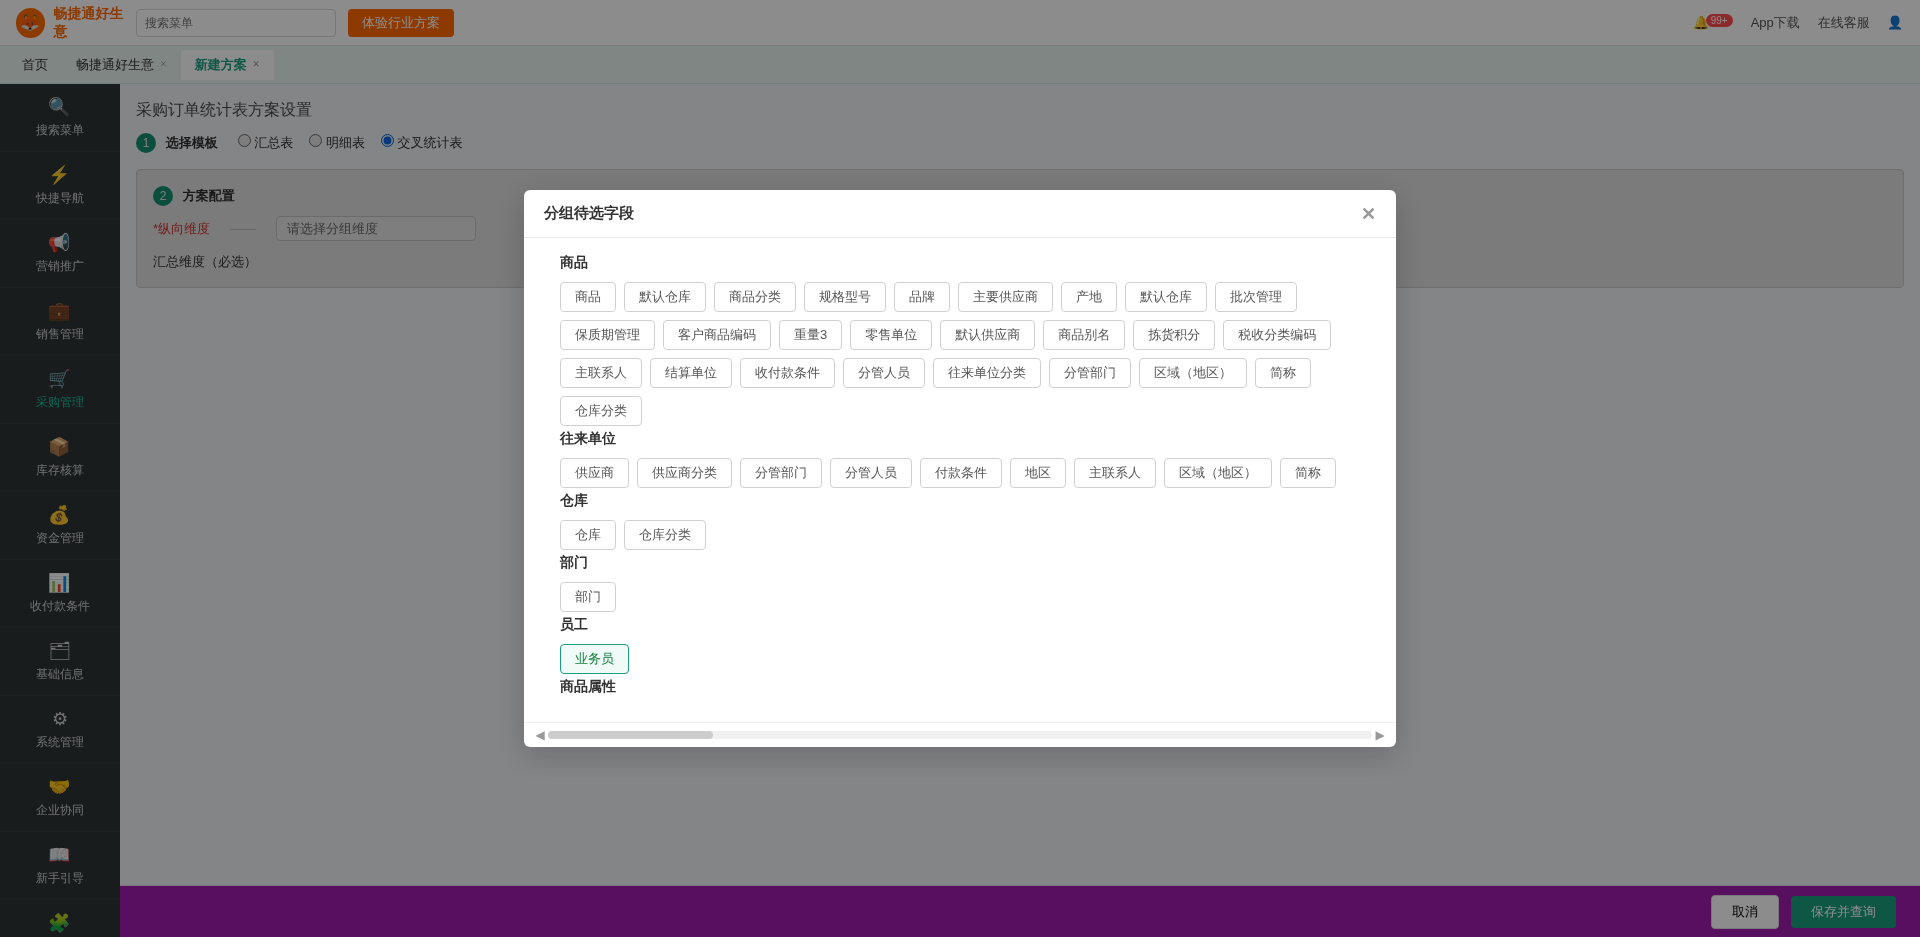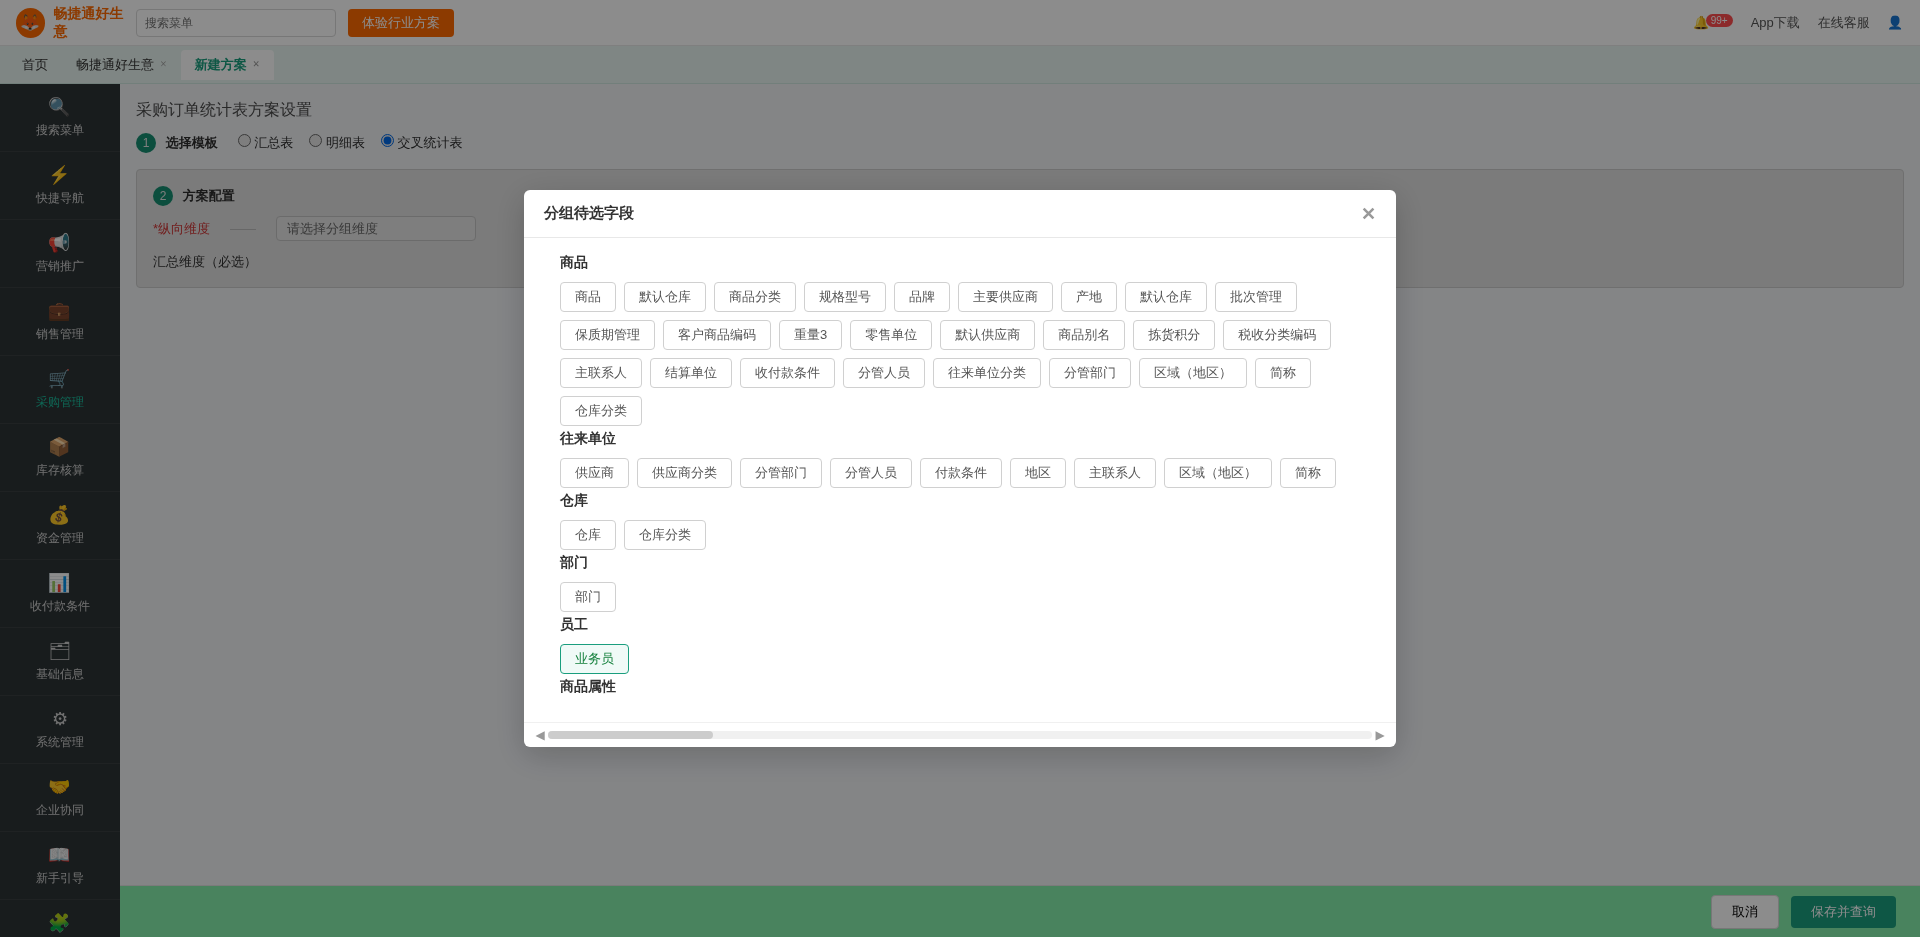--- a/index.html
+++ b/index.html
@@ -177,21 +177,21 @@
       border: 1px solid #e0e0e0;
       border-radius: 4px;
       padding: 16px;
       margin-bottom: 12px;
     }
 
     .bottom-bar {
       position: fixed;
       bottom: 0; left: 120px; right: 0;
       height: 52px;
-      background: #86efac;
+      background: #a21caf;
       border-top: 1px solid #e0e0e0;
       display: flex;
       align-items: center;
       justify-content: flex-end;
       padding: 0 24px;
       gap: 12px;
       z-index: 97;
     }
     .btn-cancel {
       padding: 7px 20px;

